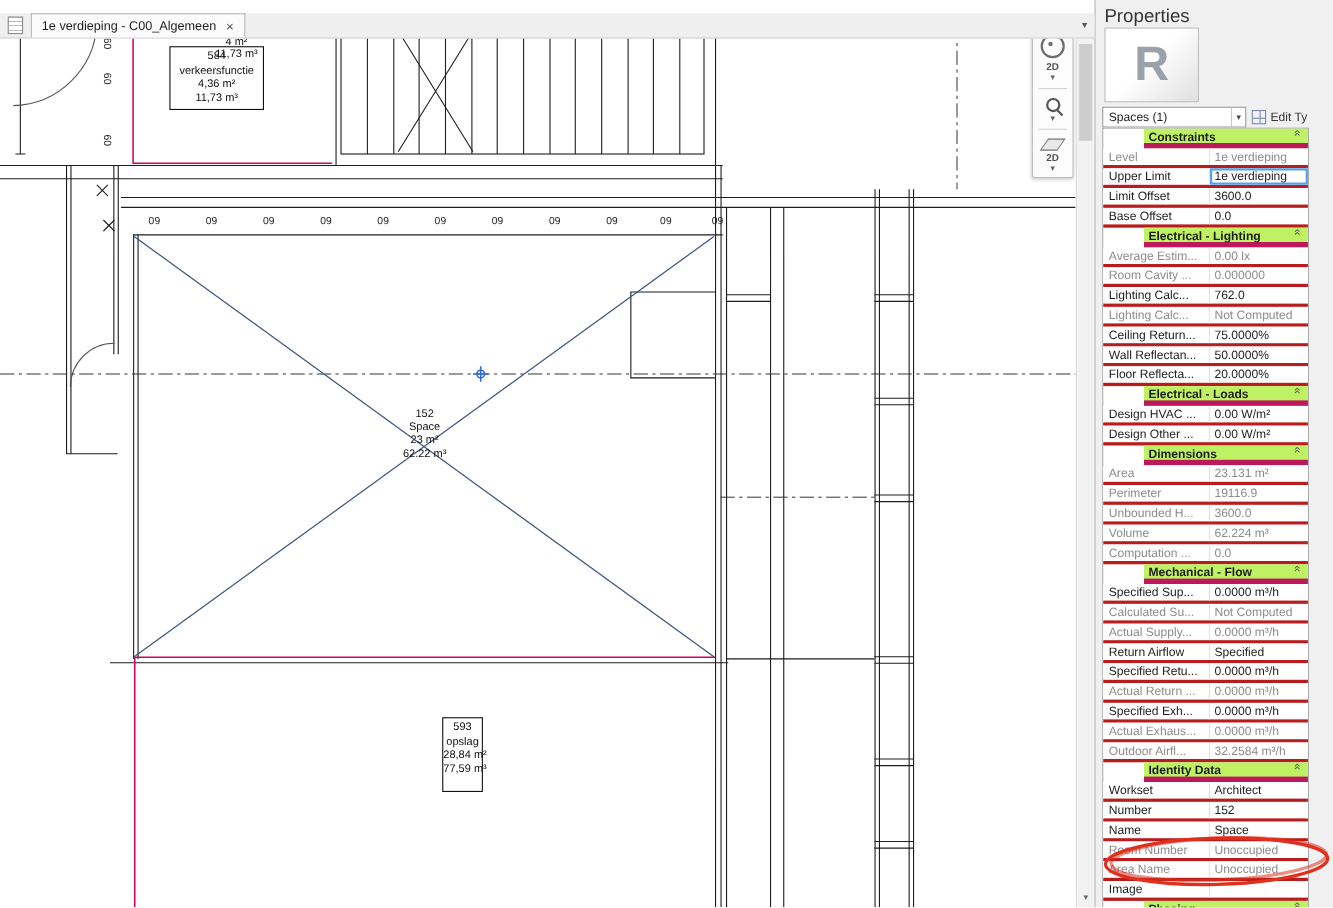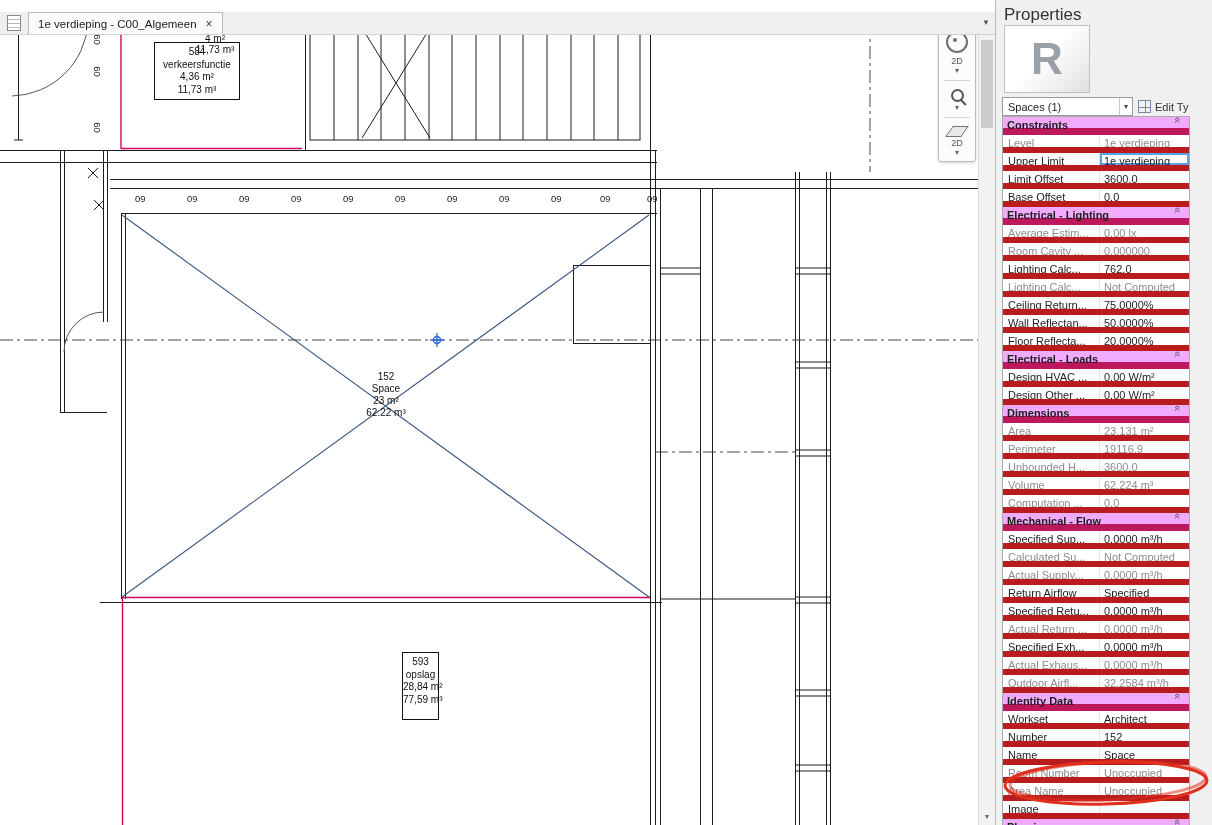--- a/index.html
+++ b/index.html
@@ -38,21 +38,21 @@
   .navbar{position:absolute;left:938px;top:3px;width:36px;background:rgba(252,252,252,.93);
     border:1px solid #bcbcbc;border-radius:3px;display:flex;flex-direction:column;align-items:center;
     padding:4px 0;gap:2px;box-shadow:0 1px 3px rgba(0,0,0,.18);}
   .wheel-icon{width:18px;height:18px;border:2px solid #6f6f6f;border-radius:50%;position:relative;margin:1px 0;}
   .wheel-icon::after{content:"";position:absolute;left:5px;top:5px;width:4px;height:4px;background:#6f6f6f;border-radius:50%;}
   .nav-sep{width:26px;height:1px;background:#d4d4d4;margin:3px 0;}
   .zoom-icon{width:9px;height:9px;border:2px solid #555;border-radius:50%;position:relative;margin:3px 0 1px;}
   .zoom-icon::after{content:"";position:absolute;left:8px;top:8px;width:7px;height:2px;background:#555;
     transform:rotate(45deg);transform-origin:left center;}
   .plane-icon{width:14px;height:9px;border:1px solid #777;background:#e9e9e9;transform:skewX(-35deg);margin:3px 0 1px;}
-  .navlabel{font-size:9px;font-weight:normal;color:#555;line-height:10px;}
+  .navlabel{font-size:9px;font-weight:bold;color:#555;line-height:10px;}
   .ddsmall{font-size:8px;color:#666;line-height:9px;}
   .nav-item{display:flex;flex-direction:column;align-items:center;cursor:pointer;}
 
   
   .vscroll{position:absolute;left:978px;top:22px;width:17px;height:803px;background:#f2f2f2;
     border-left:1px solid #dcdcdc;box-sizing:border-box;}
   .sarrow{position:absolute;left:0;width:16px;height:16px;font-size:7px;color:#666;text-align:center;
     line-height:16px;background:#f2f2f2;}
   .sarrow.up{top:0;} .sarrow.down{bottom:0;}
   .sthumb{position:absolute;left:2px;top:18px;width:12px;height:88px;background:#cdcdcd;}
@@ -66,26 +66,26 @@
   .rlogo{font-size:44px;font-weight:bold;color:#9aa1a8;}
   .typesel{position:absolute;left:6px;top:97px;width:131px;height:19px;background:#fff;border:1px solid #9a9a9a;
     display:flex;align-items:center;justify-content:space-between;padding:0 2px 0 5px;box-sizing:border-box;color:#1d1d1d;}
   .dd{color:#444;font-size:8px;border-left:1px solid #c9c9c9;padding:0 2px 0 4px;height:100%;display:flex;align-items:center;}
   .edittype{position:absolute;left:142px;top:97px;height:19px;display:flex;align-items:center;gap:4px;color:#333;cursor:pointer;}
   .et-icon{width:13px;height:13px;border:1px solid #7d8aa5;box-sizing:border-box;background:
     linear-gradient(#7d8aa5,#7d8aa5) 6px 0/1px 100% no-repeat,
     linear-gradient(#7d8aa5,#7d8aa5) 0 6px/100% 1px no-repeat,#eef2f8;}
 
   .grid{position:absolute;left:6px;top:116px;width:186px;border:1px solid #ababab;background:#fff;box-sizing:content-box;}
-  .prow{display:flex;height:18px;line-height:17px;border-bottom:6px solid #b91c1c;background:#fff;box-sizing:border-box;}
+  .prow{display:flex;height:18px;line-height:17px;border-bottom:3px solid #b91c1c;background:#fff;box-sizing:border-box;}
   .plab{width:97px;padding-left:5px;border-right:1px solid #e3e3e3;color:#1d1d1d;overflow:hidden;white-space:nowrap;box-sizing:border-box;}
   .pval{flex:1;padding-left:4px;color:#1d1d1d;overflow:hidden;white-space:nowrap;box-sizing:border-box;}
   .gray{color:#8c8c8c;}
   .pval.selected{box-shadow:inset 0 0 0 2px #56a0e8;background:#fff;}
-  .psection{background:#f0abfc;border-bottom:7px solid #be185d;justify-content:space-between;}
+  .psection{background:#bef264;border-bottom:5px solid #be185d;justify-content:space-between;margin-left:37px;}
   .slab{padding-left:4px;font-weight:bold;color:#1d1d1d;}
   .chev{padding-right:5px;color:#555;font-size:11px;transform:rotate(90deg);width:12px;text-align:center;}
 
   .annot{position:absolute;left:0;top:0;width:217px;height:825px;pointer-events:none;z-index:9;}
 </style>
 </head>
 <body>
 
 <div id="app">
 

